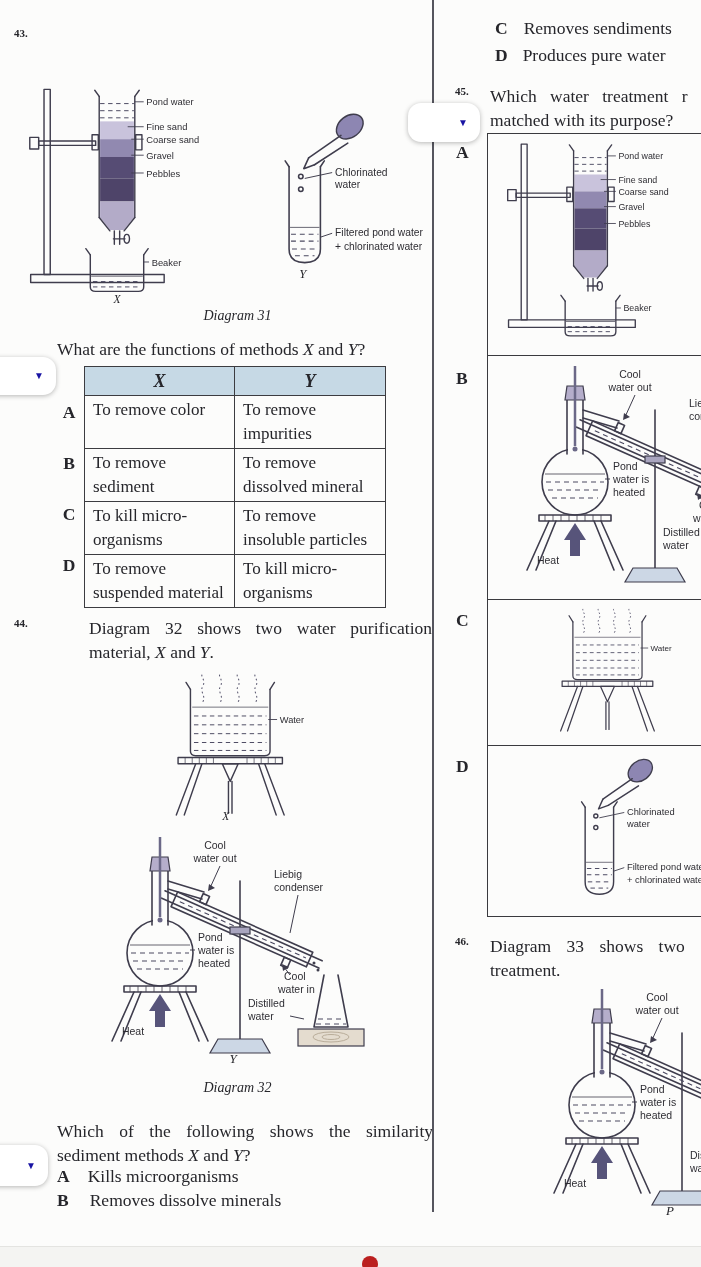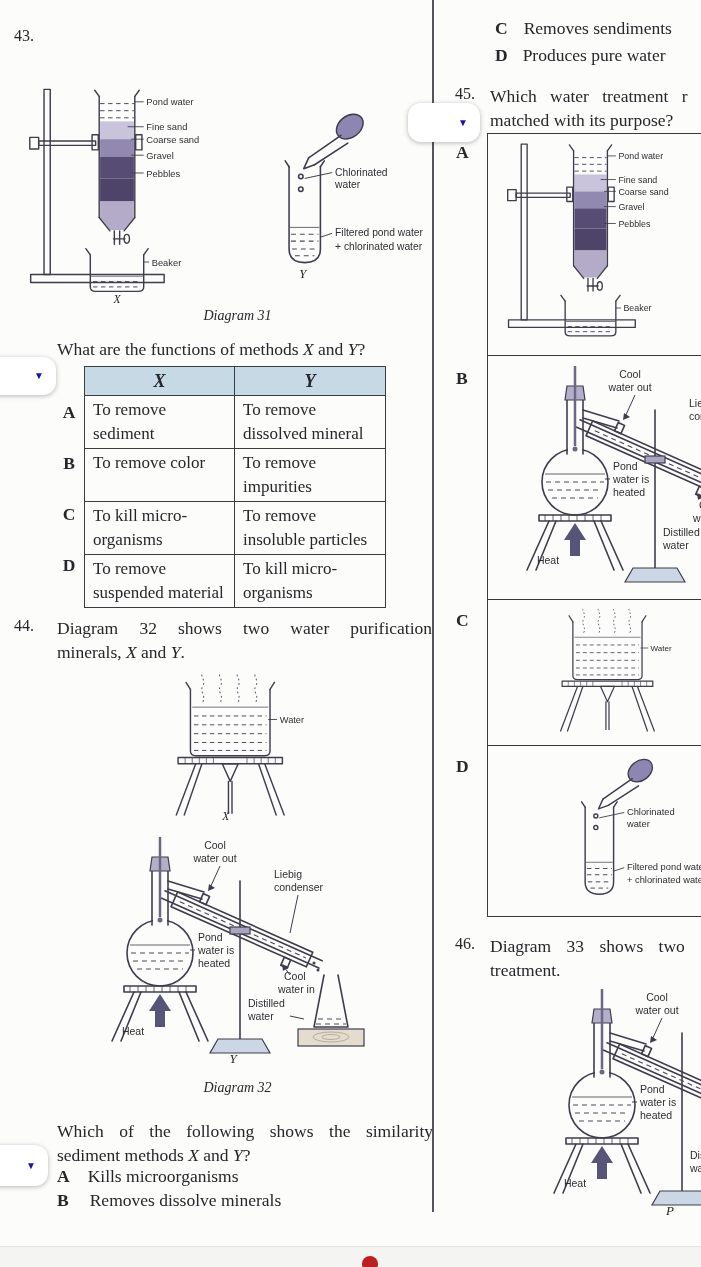--- a/index.html
+++ b/index.html
@@ -1,20 +1,20 @@
 <!DOCTYPE html>
 <html><head>
 <meta charset="utf-8">
 <style>
   html,body{margin:0;padding:0;}
   body{width:701px;height:1267px;position:relative;overflow:hidden;
        background:#fcfcfb;font-family:"Liberation Serif",serif;color:#26262b;}
   .abs{position:absolute;}
   .qhead{display:flex;}
-  .qnum{font-weight:normal;font-size:16px;width:43px;flex:0 0 43px;}
+  .qnum{font-weight:bold;font-size:11px;width:43px;flex:0 0 43px;}
   .qtext{font-size:17.5px;line-height:23.5px;}
   .jline{text-align:justify;text-align-last:justify;}
   .caption{font-style:italic;font-size:14px;text-align:center;}
   .opt-letter{font-weight:bold;font-size:17.5px;}
   .opt-text{font-size:17.5px;}
   
   .divider{left:432px;top:0;width:2px;height:1212px;background:#55555e;}
   
   .ans-table{border-collapse:collapse;table-layout:fixed;}
   .ans-table td,.ans-table th{border:1.5px solid #3c3c40;font-size:17px;
@@ -149,44 +149,44 @@
   <span class="abs opt-letter" style="left:57px;top:555px;width:24px;text-align:center;">D</span>
 </div>
 
 <table class="abs ans-table" style="left:84px;top:366px;">
   <tbody>
       <tr>
     <th class="col-x">X</th>
     <th class="col-y">Y</th>
   </tr>
   <tr class="row-h">
+    <td>To remove color</td>
+    <td>To remove impurities</td>
+  </tr>
+  <tr class="row-h">
     <td>To remove sediment</td>
     <td>To remove dissolved mineral</td>
-  </tr>
-  <tr class="row-h">
-    <td>To remove color</td>
-    <td>To remove impurities</td>
   </tr>
   <tr class="row-h">
     <td>To kill micro-organisms</td>
     <td>To remove insoluble particles</td>
   </tr>
   <tr class="row-h">
     <td>To remove suspended material</td>
     <td>To kill micro-organisms</td>
   </tr>
 </tbody>
   </table>
 
-<div class="abs qhead" style="left:14px;top:617px;width:418px;">
+<div class="abs qhead" style="left:14px;top:617px;width:418px;gap:32px;">
   <span class="qnum">44.</span>
   <div class="qtext" style="width:375px;">
     <div class="jline">Diagram 32 shows two water purification</div>
     <div>
-      <span>minerals, </span><i>X</i><span> and </span><i>Y</i><span>.</span>
+      <span>material, </span><i>X</i><span> and </span><i>Y</i><span>.</span>
     </div>
   </div>
 </div>
 
 <svg class="abs" style="left:148px;top:670px;" width="168" viewBox="0 0 190 172">
   <g>
     <path d="M62,36 c4,-7 -4,-11 0,-18 c4,-7 -4,-11 0,-14" class="steam"></path>
     <path d="M82,36 c4,-7 -4,-11 0,-18 c4,-7 -4,-11 0,-14" class="steam"></path>
     <path d="M102,36 c4,-7 -4,-11 0,-18 c4,-7 -4,-11 0,-14" class="steam"></path>
     <path d="M122,36 c4,-7 -4,-11 0,-18 c4,-7 -4,-11 0,-14" class="steam"></path>

